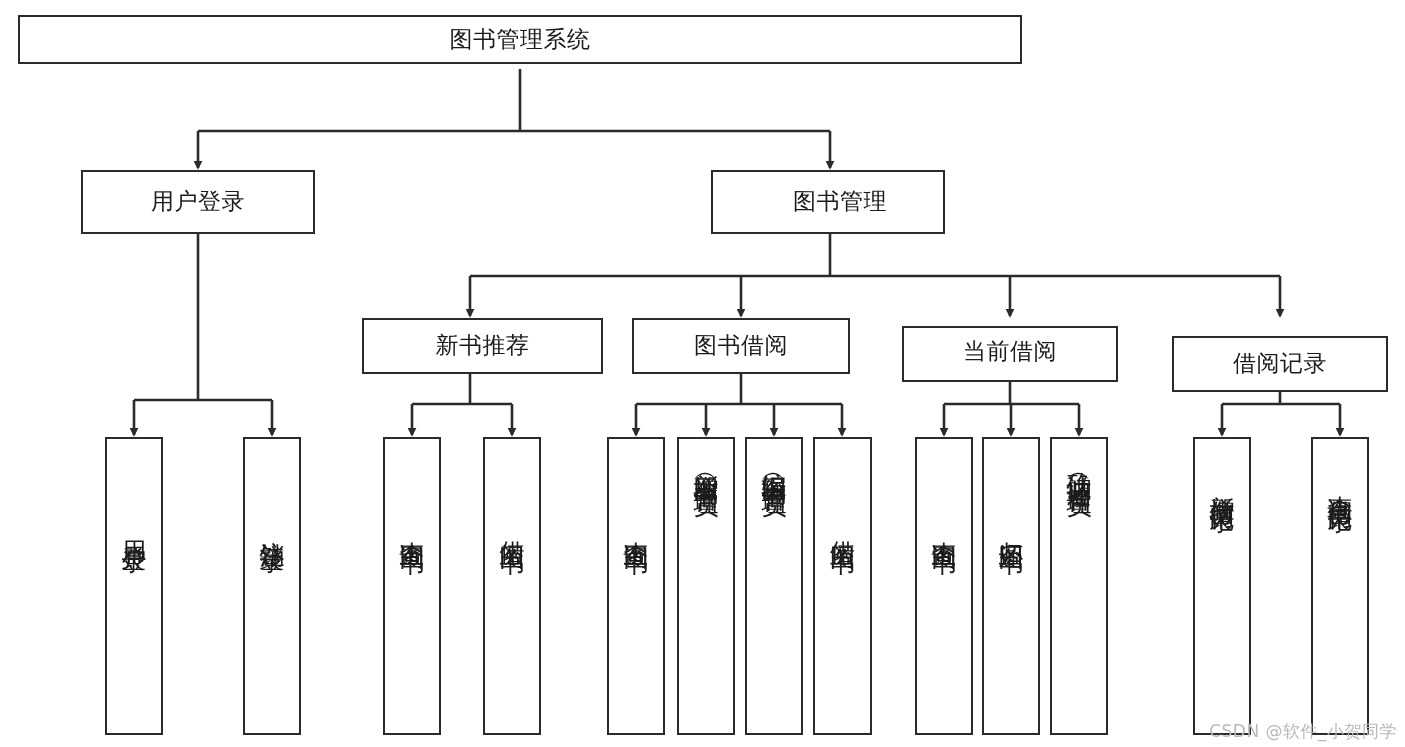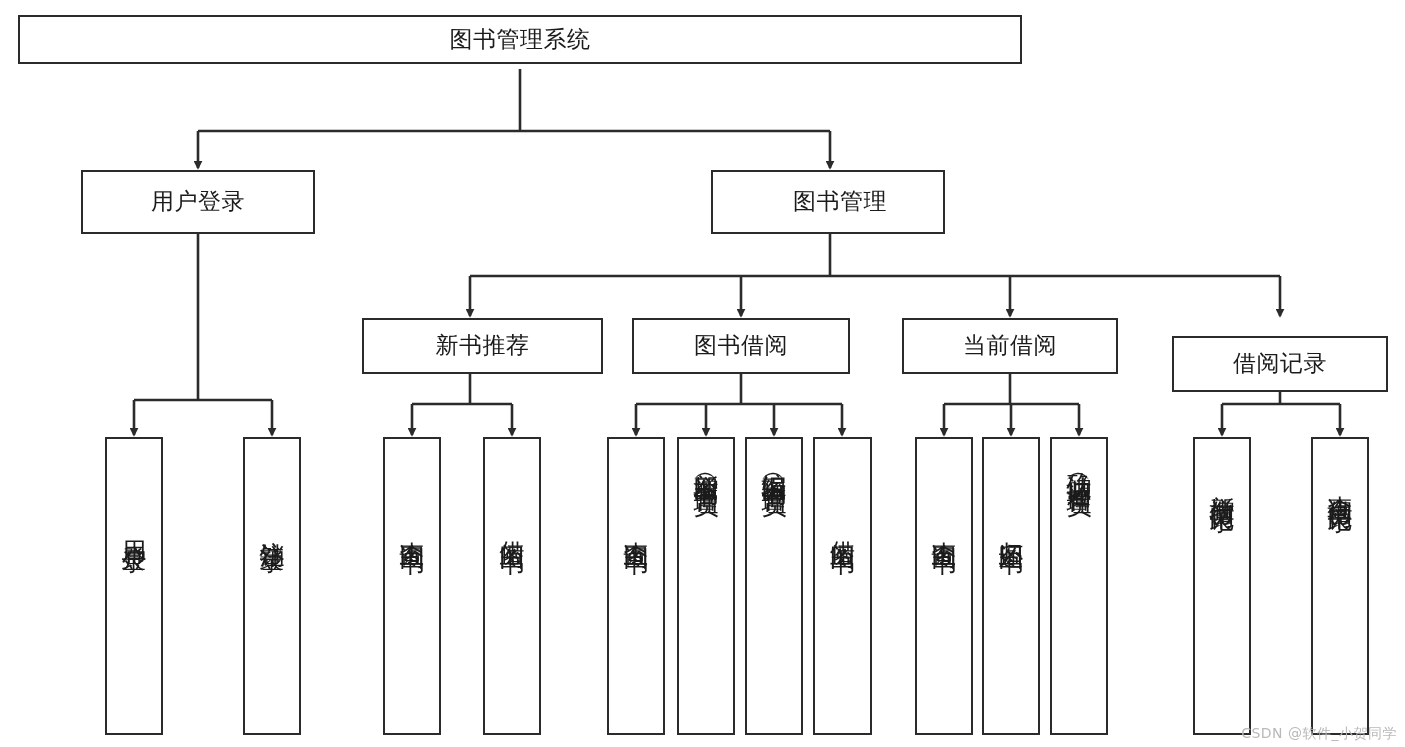--- a/index.html
+++ b/index.html
@@ -64,21 +64,21 @@
   .node.vertical.tall .node-label {
     margin-top: 8px;
   }
   .node.vertical.tallmid .node-label {
     margin-top: 30px;
   }
   #watermark {
     position: absolute;
     right: 8px;
     bottom: 4px;
-    font-size: 14px;
+    font-size: 17px;
     color: #b9b9b9;
     white-space: nowrap;
     letter-spacing: 0.5px;
   }
 </style>
 </head>
 <body>
 
 <div id="diagram-root">
 
@@ -143,21 +143,21 @@
   <div class="node horizontal" style="left:711px; top:170px; width:234px; height:64px;padding-left:24px;">
     <span class="node-label">图书管理</span>
   </div>
 
   <div class="node horizontal" style="left:362px; top:318px; width:241px; height:56px;">
     <span class="node-label">新书推荐</span>
   </div>
   <div class="node horizontal" style="left:632px; top:318px; width:218px; height:56px;text-align:right;">
     <span class="node-label">图书借阅</span>
   </div>
-  <div class="node horizontal" style="left:902px; top:318px; width:216px; height:56px;">
+  <div class="node horizontal" style="left:902px; top:326px; width:216px; height:56px;font-family:Liberation Mono, monospace;">
     <span class="node-label">当前借阅</span>
   </div>
   <div class="node horizontal" style="left:1172px; top:336px; width:216px; height:56px;">
     <span class="node-label">借阅记录</span>
   </div>
 
   <div class="node vertical mid" style="left:105px; top:437px; width:58px; height:298px;">
     <span class="node-label">用户登录</span>
   </div>
   <div class="node vertical mid" style="left:243px; top:437px; width:58px; height:298px;">

